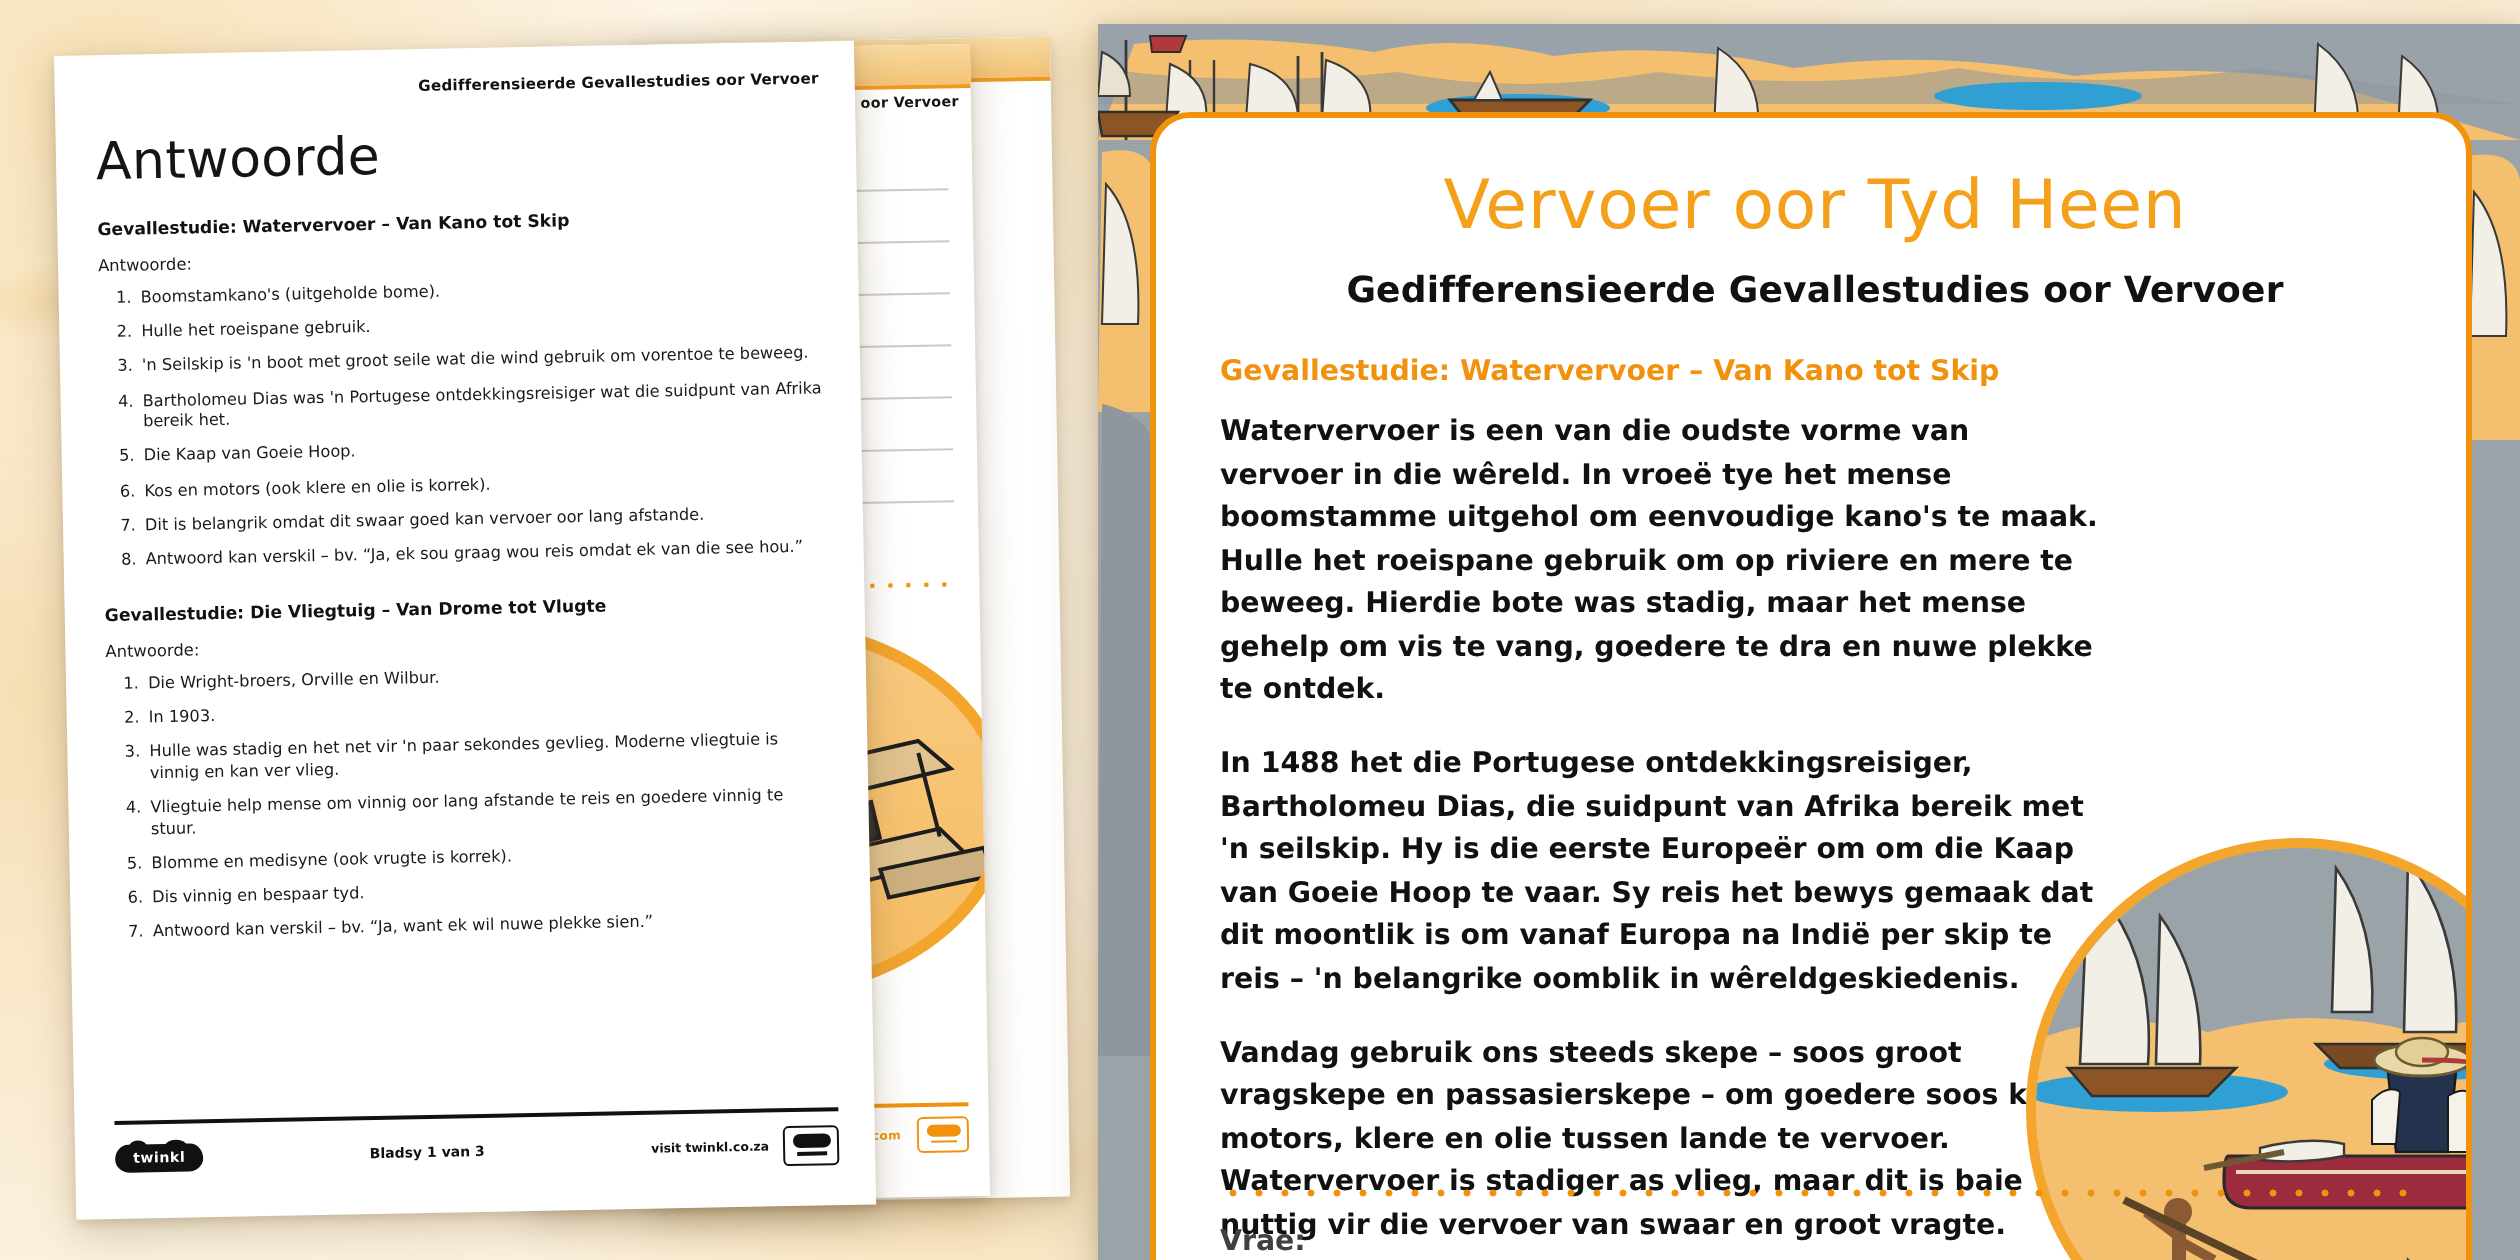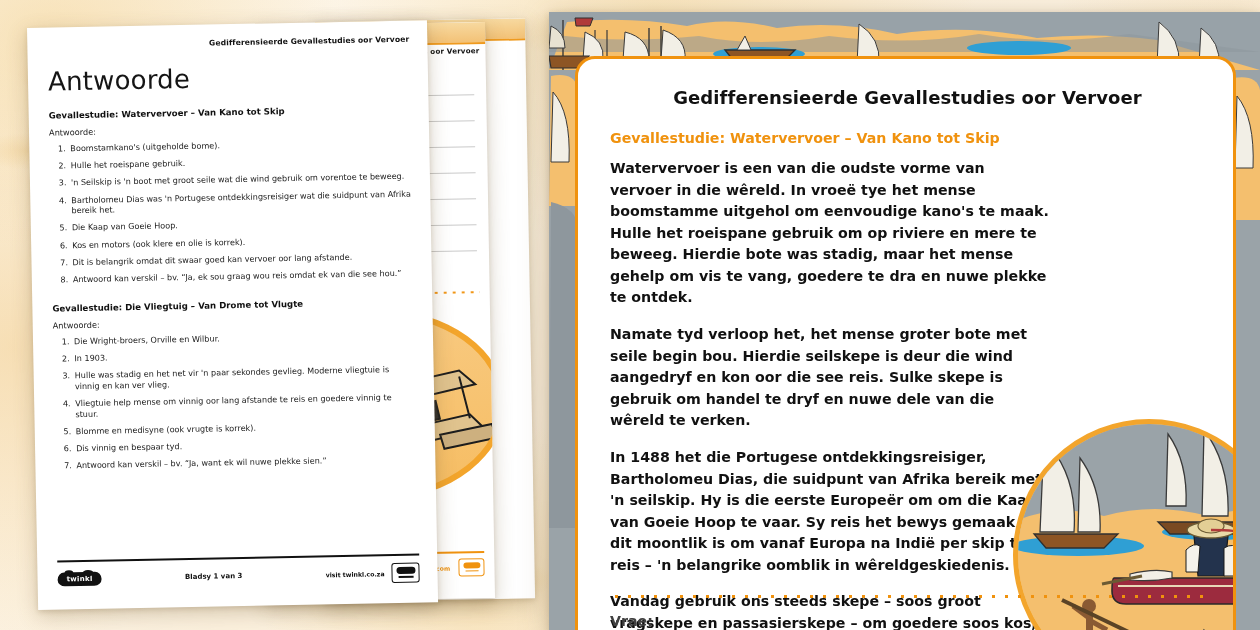--- a/index.html
+++ b/index.html
@@ -275,24 +275,24 @@
       <path d="M36 20 q20 8 18 28 l-20 0 Z" fill="#f2efe6" stroke="#3a3a3a" stroke-width="1"></path>
       <path d="M14 8 l0 50" stroke="#3a3a3a" stroke-width="1.4"></path>
       <path d="M2 14 q14 6 14 22 l-16 0 Z" fill="#e8e2d2" stroke="#3a3a3a" stroke-width="1"></path>
       <path d="M0 44 l40 0 l-8 12 l-30 0 Z" fill="#8d5524" stroke="#2f2f2f" stroke-width="1.2"></path>
       <path d="M26 6 l18 0 l-3 8 l-14 0 Z" fill="#b03a3a" stroke="#2f2f2f" stroke-width="1"></path>
     </svg>
   </div>
 
   <div class="panel">
     <div class="panel-inner">
+      <h1 class="r-title">Vervoer oor Tyd Heen</h1>
       <h2 class="r-sub">Gedifferensieerde Gevallestudies oor Vervoer</h2>
       <p class="r-case">Gevallestudie: Watervervoer – Van Kano tot Skip</p>
       <p class="r-p">Watervervoer is een van die oudste vorme van vervoer in die wêreld. In vroeë tye het mense boomstamme uitgehol om eenvoudige kano's te maak. Hulle het roeispane gebruik om op riviere en mere te beweeg. Hierdie bote was stadig, maar het mense gehelp om vis te vang, goedere te dra en nuwe plekke te ontdek.</p>
-      <p class="r-p">Namate tyd verloop het, het mense groter bote met seile begin bou. Hierdie seilskepe is deur die wind aangedryf en kon oor die see reis. Sulke skepe is gebruik om handel te dryf en nuwe dele van die wêreld te verken.</p>
       <p class="r-p">In 1488 het die Portugese ontdekkingsreisiger, Bartholomeu Dias, die suidpunt van Afrika bereik met 'n seilskip. Hy is die eerste Europeër om om die Kaap van Goeie Hoop te vaar. Sy reis het bewys gemaak dat dit moontlik is om vanaf Europa na Indië per skip te reis – 'n belangrike oomblik in wêreldgeskiedenis.</p>
       <p class="r-p">Vandag gebruik ons steeds skepe – soos groot vragskepe en passasierskepe – om goedere soos kos, motors, klere en olie tussen lande te vervoer. Watervervoer is stadiger as vlieg, maar dit is baie nuttig vir die vervoer van swaar en groot vragte.</p>
     </div>
 
     <div class="collage">
       <svg width="272" height="272" viewBox="0 0 272 272">
         <rect x="0" y="0" width="272" height="130" fill="#9aa3a8"></rect>
         <rect x="0" y="96" width="272" height="176" fill="#f4bf6e"></rect>
         <path d="M0 96 q40 -16 86 -4 q50 -14 104 0 q46 -12 82 -2 L272 130 H0 Z" fill="#f4bf6e"></path>
         <ellipse cx="60" cy="122" rx="66" ry="10" fill="#2f9fd4"></ellipse>

